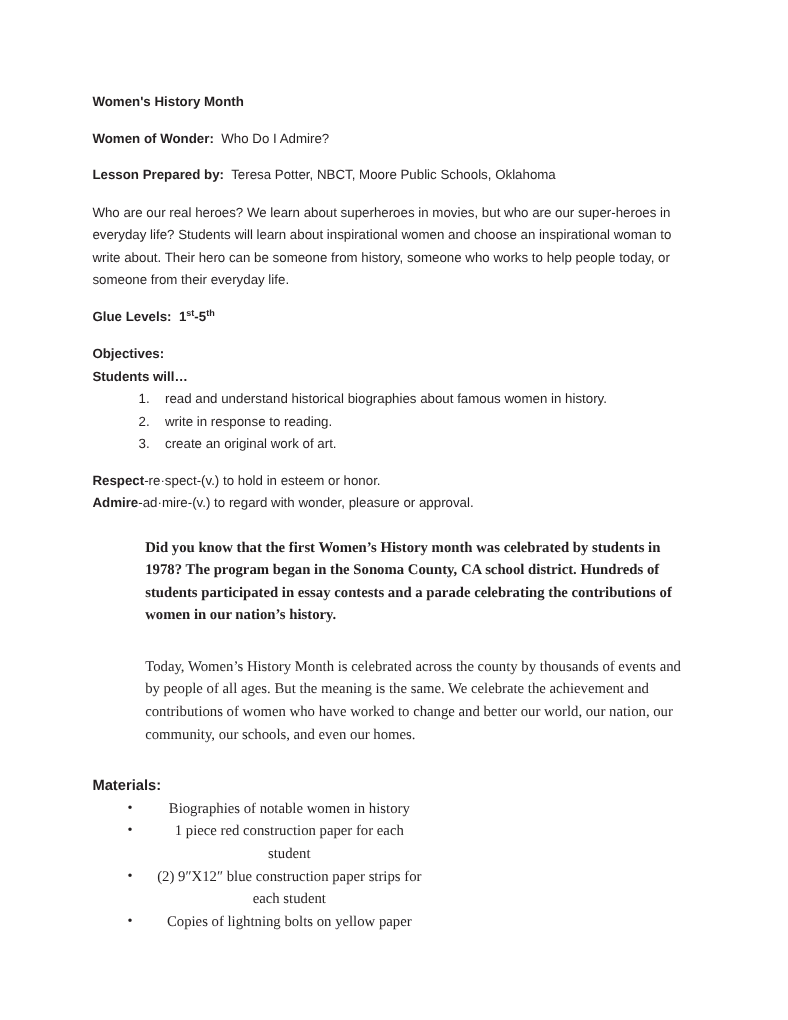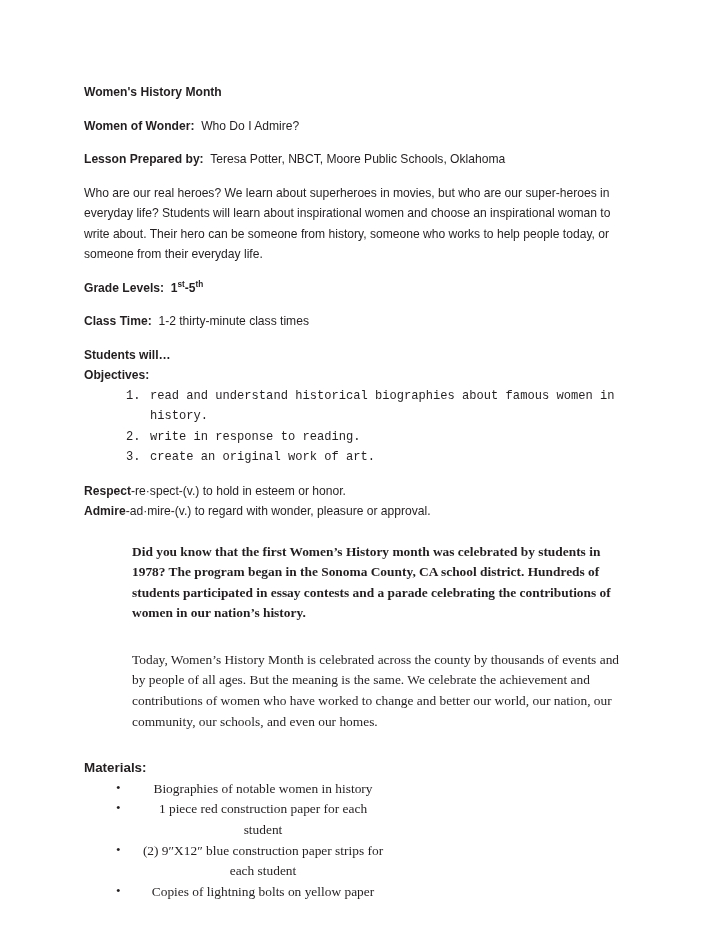--- a/index.html
+++ b/index.html
@@ -46,21 +46,20 @@
     vertical-align: super;
     line-height: 0;
   }
 
   
   ol.objectives {
     margin: 0;
     padding: 0 0 0 42px;
     list-style: none;
     counter-reset: objitem;
-    font-family: Liberation Mono, monospace;
   }
   ol.objectives li {
     position: relative;
     margin: 0;
     padding: 0 0 0 24px;
     line-height: 20.5px;
     counter-increment: objitem;
   }
   ol.objectives li::before {
     content: counter(objitem) ".";
@@ -138,32 +137,29 @@
       <span class="b">Women of Wonder:</span><span>&nbsp; </span><span>Who Do I Admire?</span>
     </p>
 
     <p class="sans para">
       <span class="b">Lesson Prepared by:</span><span>&nbsp; </span><span>Teresa Potter, NBCT, Moore Public Schools, Oklahoma</span>
     </p>
 
     <p class="sans para">Who are our real heroes?  We learn about superheroes in movies, but who are our super-heroes in everyday life?  Students will learn about inspirational women and choose an inspirational woman to write about.  Their hero can be someone from history, someone who works to help people today, or someone from their everyday life.</p>
 
     <p class="sans para">
-      <span class="b">Grade Levels:</span><span>&nbsp; </span><span class="b"><span>1</span><sup>st</sup><span>-5</span><sup>th</sup></span>
+      <span class="b">Glue Levels:</span><span>&nbsp; </span><span class="b"><span>1</span><sup>st</sup><span>-5</span><sup>th</sup></span>
     </p>
 
-    <p class="sans para">
-      <span class="b">Class Time:</span><span>&nbsp; </span><span>1-2 thirty-minute class times</span>
-    </p>
 
     <p class="sans line">
-      <span class="b">Students will…</span>
+      <span class="b">Objectives:</span>
     </p>
     <p class="sans line">
-      <span class="b">Objectives:</span>
+      <span class="b">Students will…</span>
     </p>
     <ol class="sans objectives">
       <li><span>read and understand historical biographies about famous women in history.</span></li>
       <li><span>write in response to reading.</span></li>
       <li><span>create an original work of art.</span></li>
     </ol>
 
     <div class="spacer-sm"></div>
 
     <p class="sans line">

